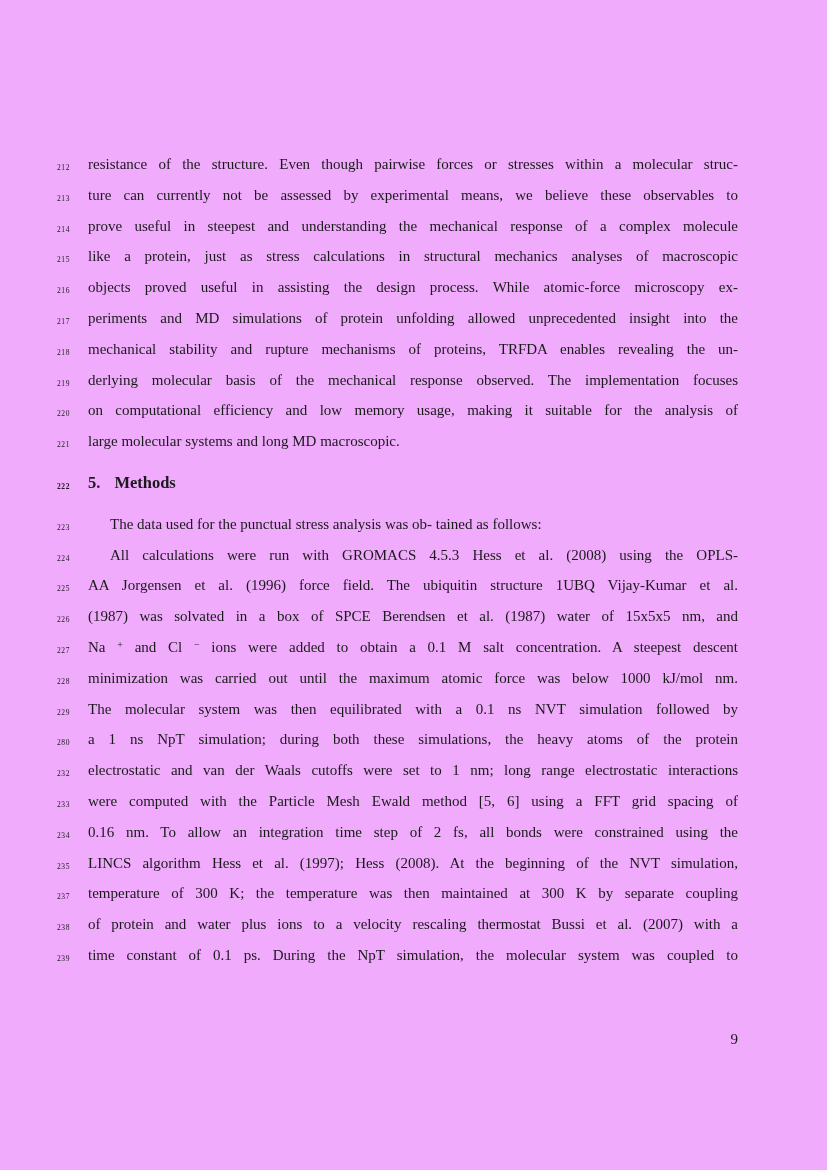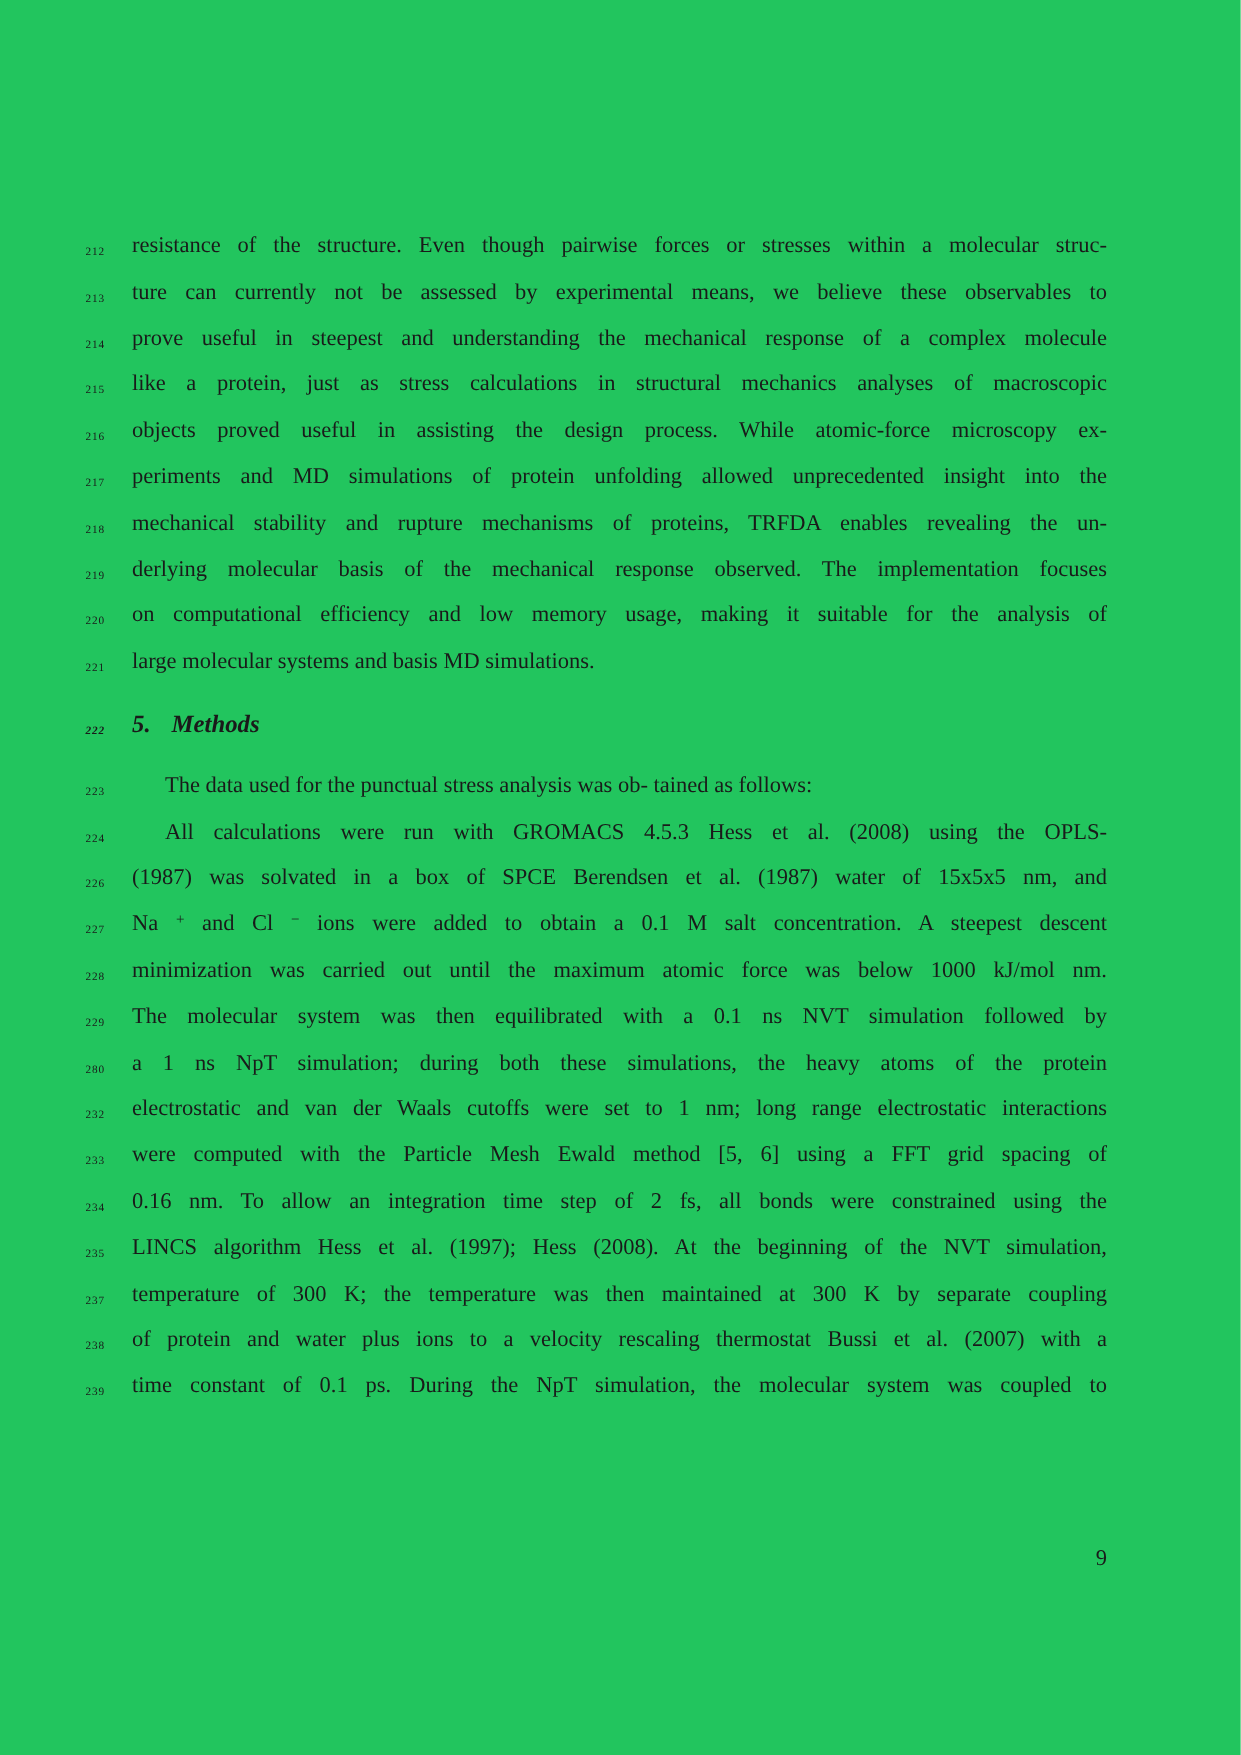--- a/index.html
+++ b/index.html
@@ -12,21 +12,21 @@
     height: 1170px;
     font-family: "Liberation Serif", "DejaVu Serif", serif;
     color: #1a1a1a;
     position: relative;
     overflow: hidden;
   }
   .page {
     position: relative;
     width: 827px;
     height: 1170px;
-    background: #22c55e;
+    background: #f0abfc;
   }
   .content {
     position: absolute;
     top: 149px;
     left: 88px;
     width: 650px;
   }
   .line {
     position: relative;
     height: 30.8px;
@@ -63,21 +63,20 @@
     color: #1a1a1a;
     text-align: left;
   }
   .heading-row {
     position: relative;
     height: 30.8px;
     margin: 11px 0 10px 0;
     font-size: 16.5px;
     font-weight: bold;
     line-height: 30.8px;
-    font-style: italic;
   }
   .heading-row .heading-number {
     margin-right: 14px;
   }
   sup.ion-charge {
     font-size: 10px;
     line-height: 0;
     vertical-align: 4px;
   }
   .footer-pagenum {
@@ -128,30 +127,34 @@
       <div class="line">
         <span class="lineno">219</span>
         <span class="text justify">derlying molecular basis of the mechanical response observed. The implementation focuses</span>
       </div>
       <div class="line">
         <span class="lineno">220</span>
         <span class="text justify">on computational efficiency and low memory usage, making it suitable for the analysis of</span>
       </div>
       <div class="line">
         <span class="lineno">221</span>
-        <span class="text left">large molecular systems and basis MD simulations.</span>
+        <span class="text left">large molecular systems and long MD macroscopic.</span>
       </div>
       <div class="heading-row"><span class="lineno">222</span><span class="heading-number">5.</span><span>Methods</span></div>
       <div class="line">
         <span class="lineno">223</span>
         <span class="text left indent">The data used for the punctual stress analysis was ob- tained as follows:</span>
       </div>
       <div class="line">
         <span class="lineno">224</span>
         <span class="text justify indent">All calculations were run with GROMACS 4.5.3 Hess et al. (2008) using the OPLS-</span>
+      </div>
+      <div class="line">
+        <span class="lineno">225</span>
+        <span class="text justify">AA Jorgensen et al. (1996) force field. The ubiquitin structure 1UBQ Vijay-Kumar et al.</span>
       </div>
       <div class="line">
         <span class="lineno">226</span>
         <span class="text justify">(1987) was solvated in a box of SPCE Berendsen et al. (1987) water of 15x5x5 nm, and</span>
       </div>
       <div class="line">
         <span class="lineno">227</span>
         <span class="text justify"><span>Na </span><sup class="ion-charge">+</sup><span> and Cl </span><sup class="ion-charge">−</sup><span> ions were added to obtain a 0.1 M salt concentration. A steepest descent</span></span>
       </div>
       <div class="line">

